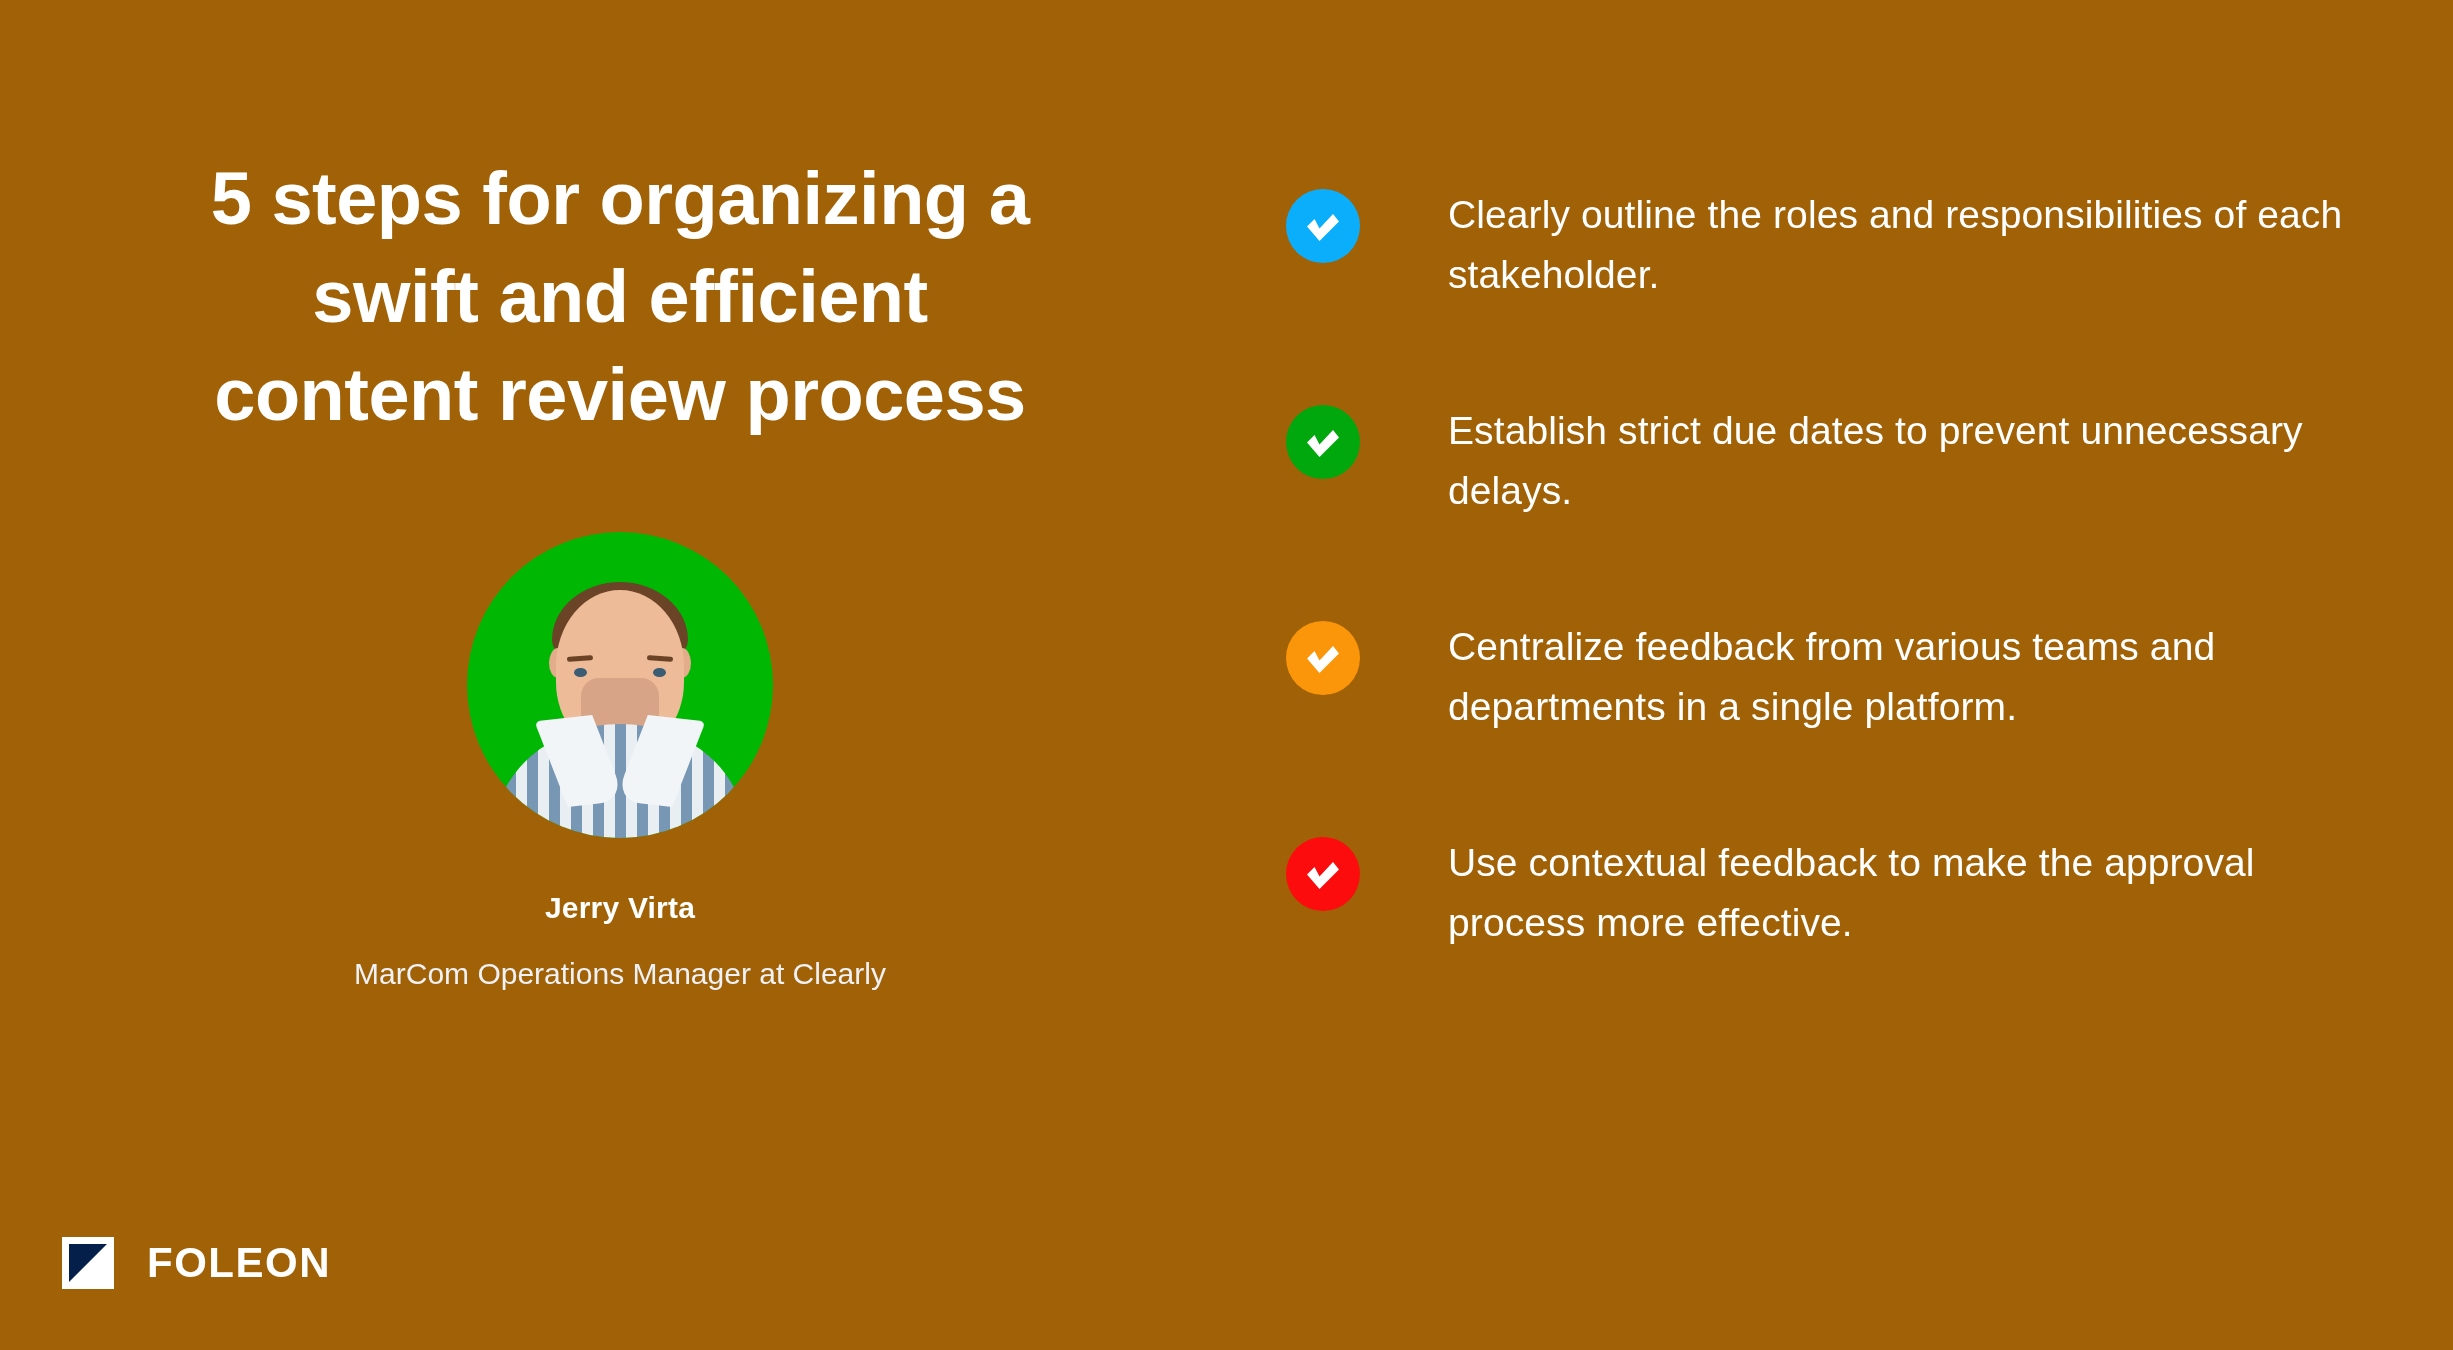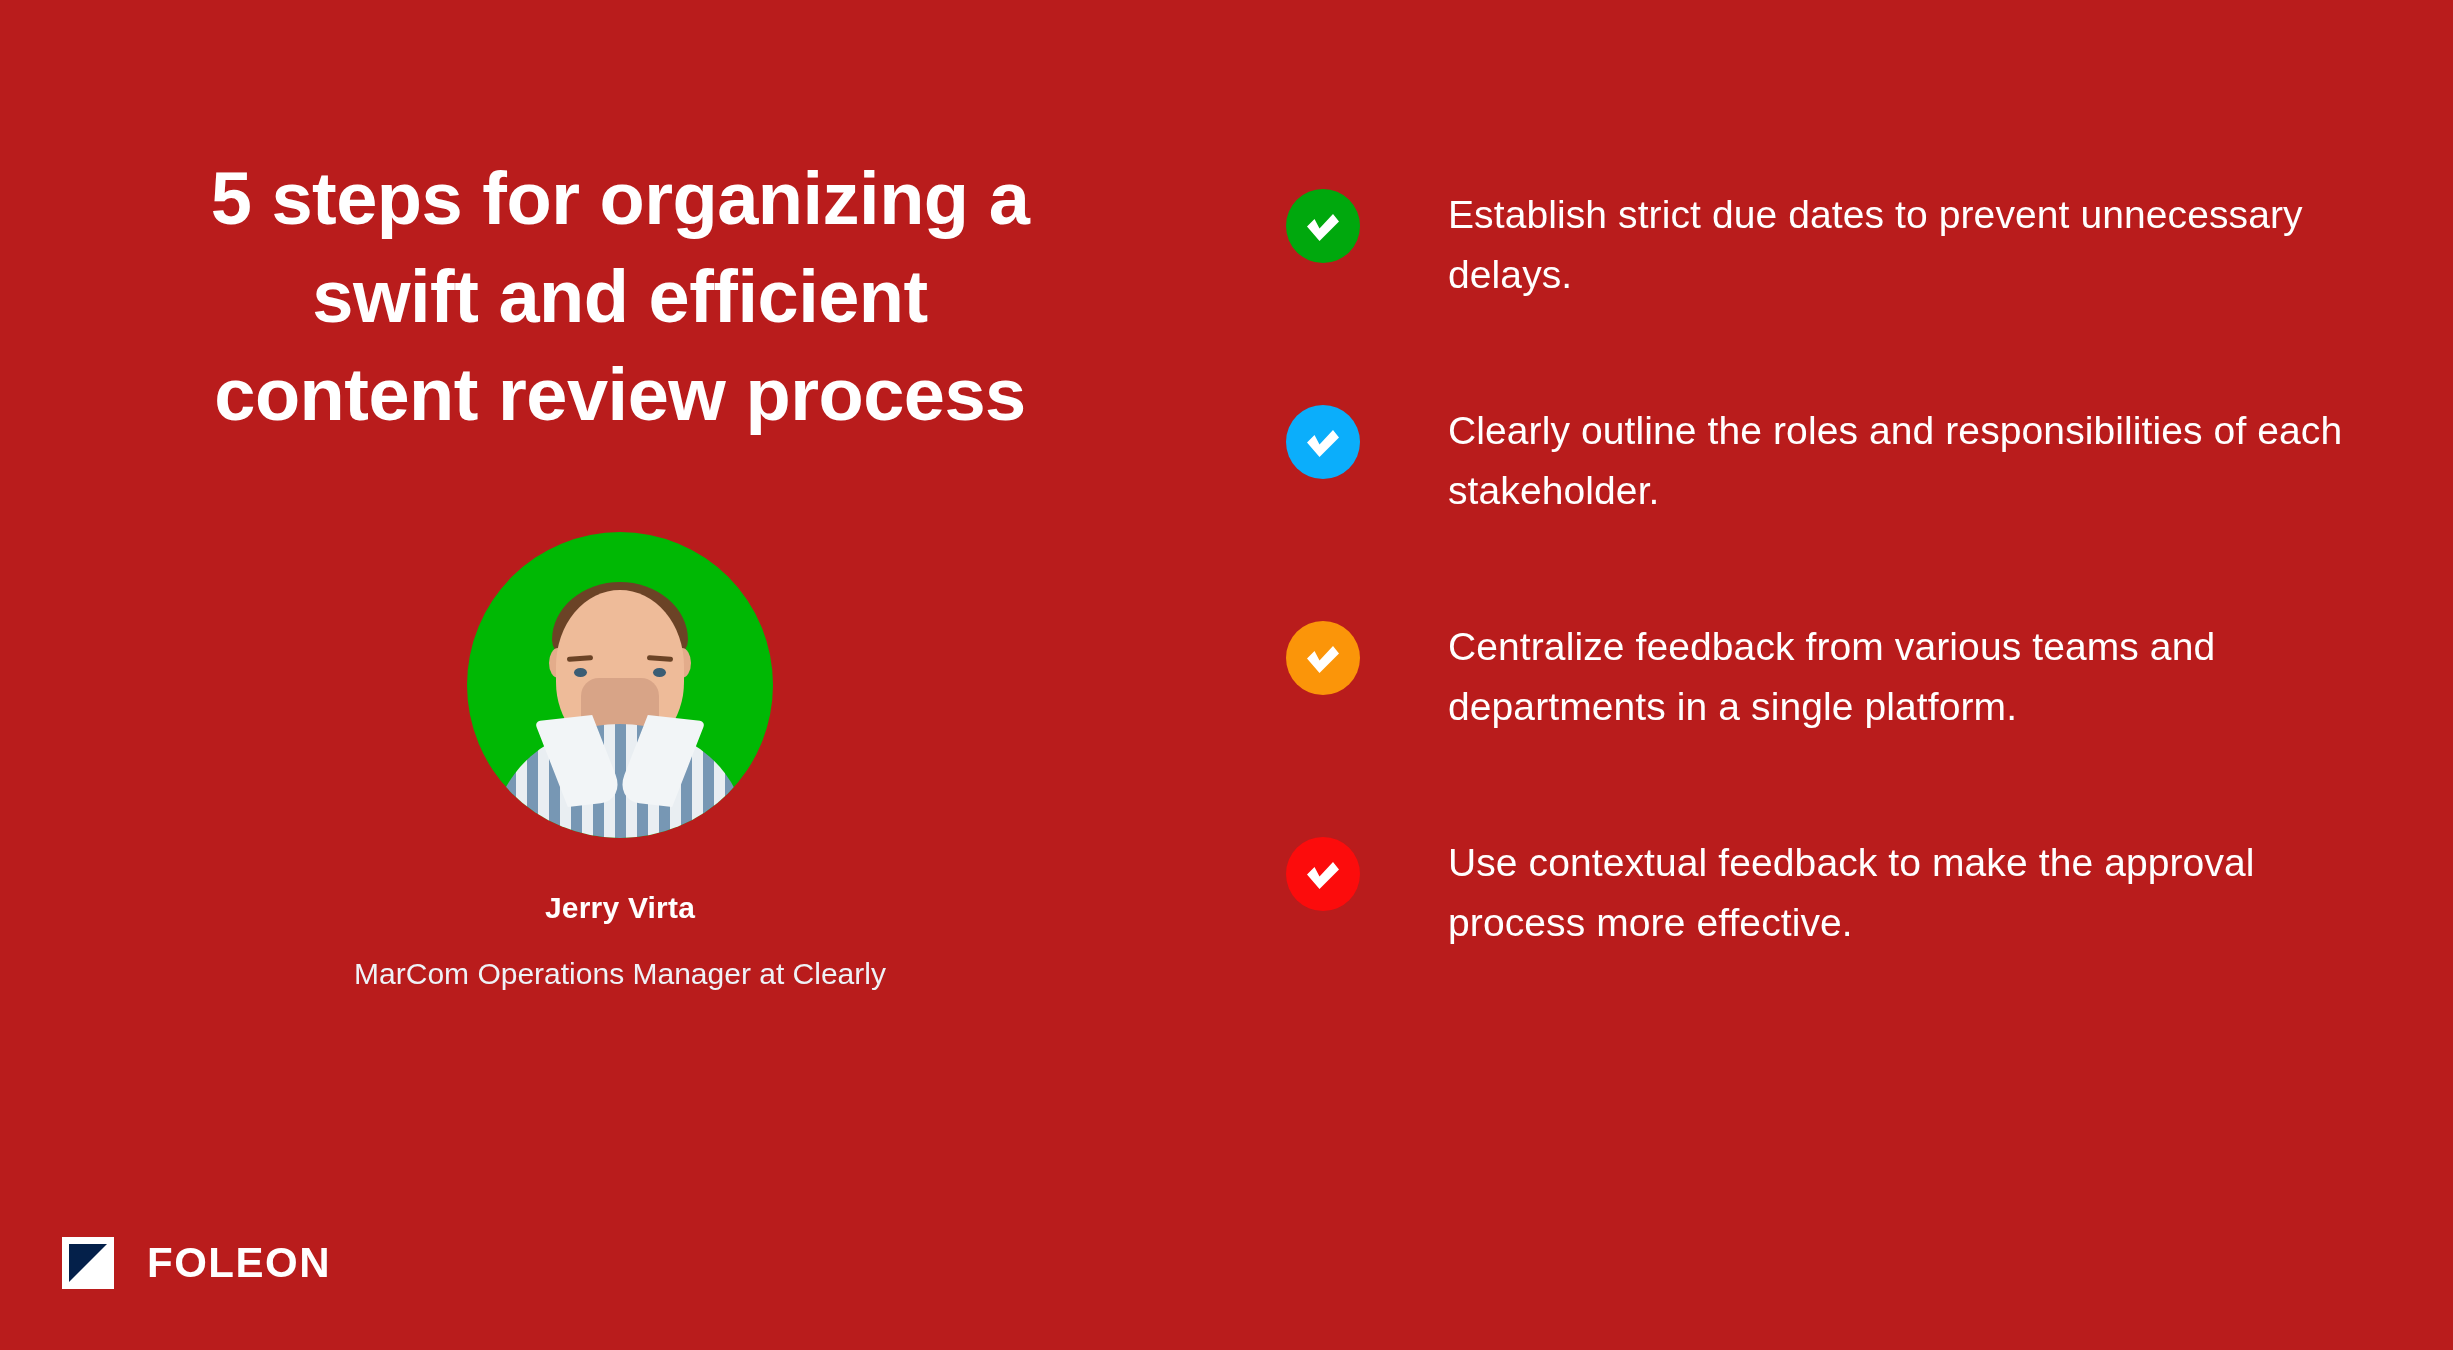--- a/index.html
+++ b/index.html
@@ -262,21 +262,21 @@
     color: #ffffff;
     font-weight: 700;
     font-size: 42px;
     letter-spacing: 1.5px;
     line-height: 42px;
   }
 </style>
 </head>
 <body style="background: rgb(4, 32, 74);">
 
-<div id="slide" style="background: #b91c1c;">
+<div id="slide" style="background: #a16207;">
 
   <div class="left-col">
 
     <h1 class="headline">5 steps for organizing a
 swift and efficient
 content review process</h1>
 
     <div class="avatar-wrap">
       <div class="avatar" style="background: rgb(0, 184, 4);">
         <div class="p-hair"></div>
@@ -297,35 +297,35 @@
     </div>
 
     <div class="person-name">Jerry Virta</div>
 
     <div class="person-role">MarCom Operations Manager at Clearly</div>
   </div>
 
   <div class="right-col">
 
     <div class="bullet">
+      <span class="bullet-icon" style="background: rgb(11, 174, 251);">
+        <svg width="44" height="44" viewBox="0 0 44 44" aria-hidden="true">
+          <path d="M6 22.5 L13.5 15 L18.5 24.5 L32 10 L38 17.5 L18.5 37 Z" fill="#ffffff"></path>
+        </svg>
+      </span>
+      <span class="bullet-text">Clearly outline the roles and responsibilities of each stakeholder.</span>
+    </div>
+
+    <div class="bullet">
       <span class="bullet-icon" style="background: rgb(0, 168, 13);">
         <svg width="44" height="44" viewBox="0 0 44 44" aria-hidden="true">
           <path d="M6 22.5 L13.5 15 L18.5 24.5 L32 10 L38 17.5 L18.5 37 Z" fill="#ffffff"></path>
         </svg>
       </span>
       <span class="bullet-text">Establish strict due dates to prevent unnecessary delays.</span>
-    </div>
-
-    <div class="bullet">
-      <span class="bullet-icon" style="background: rgb(11, 174, 251);">
-        <svg width="44" height="44" viewBox="0 0 44 44" aria-hidden="true">
-          <path d="M6 22.5 L13.5 15 L18.5 24.5 L32 10 L38 17.5 L18.5 37 Z" fill="#ffffff"></path>
-        </svg>
-      </span>
-      <span class="bullet-text">Clearly outline the roles and responsibilities of each stakeholder.</span>
     </div>
 
     <div class="bullet">
       <span class="bullet-icon" style="background: rgb(251, 149, 9);">
         <svg width="44" height="44" viewBox="0 0 44 44" aria-hidden="true">
           <path d="M6 22.5 L13.5 15 L18.5 24.5 L32 10 L38 17.5 L18.5 37 Z" fill="#ffffff"></path>
         </svg>
       </span>
       <span class="bullet-text">Centralize feedback from various teams and departments in a single platform.</span>
     </div>

